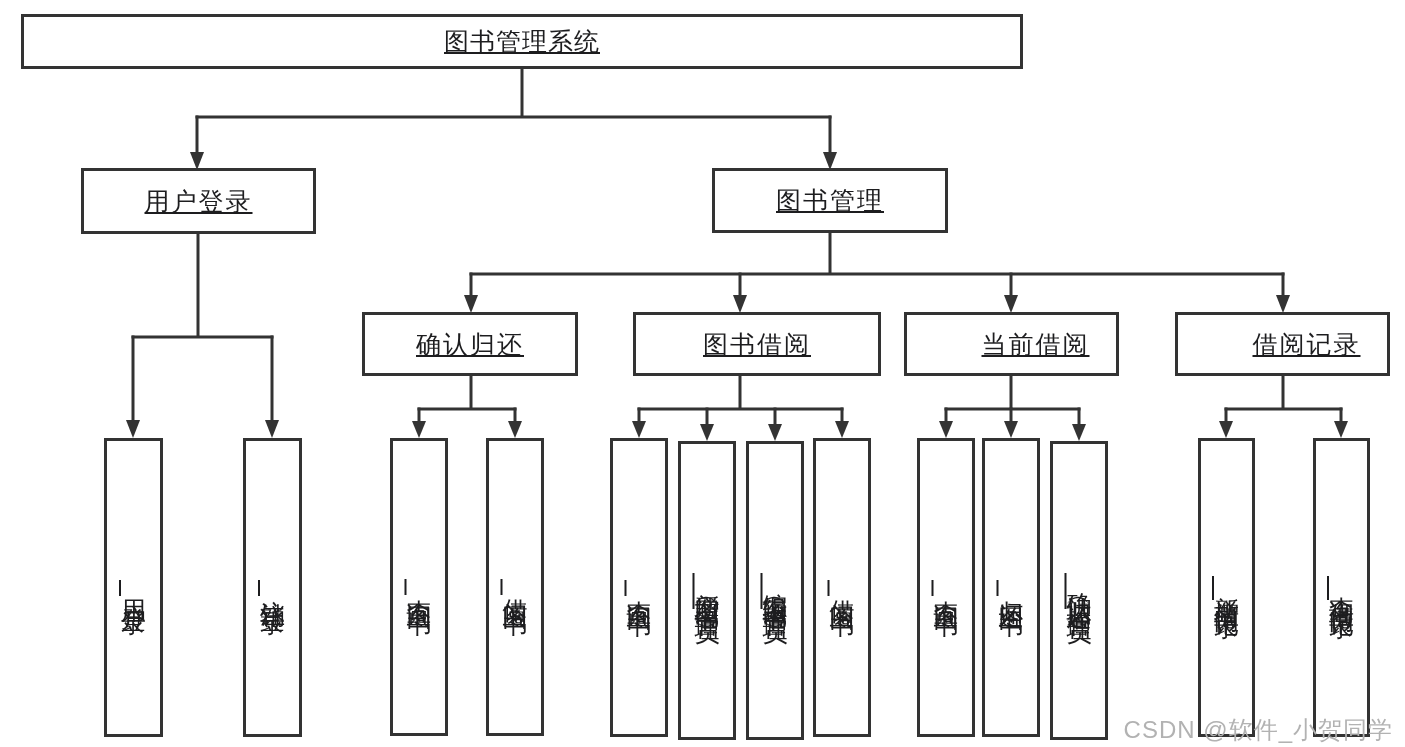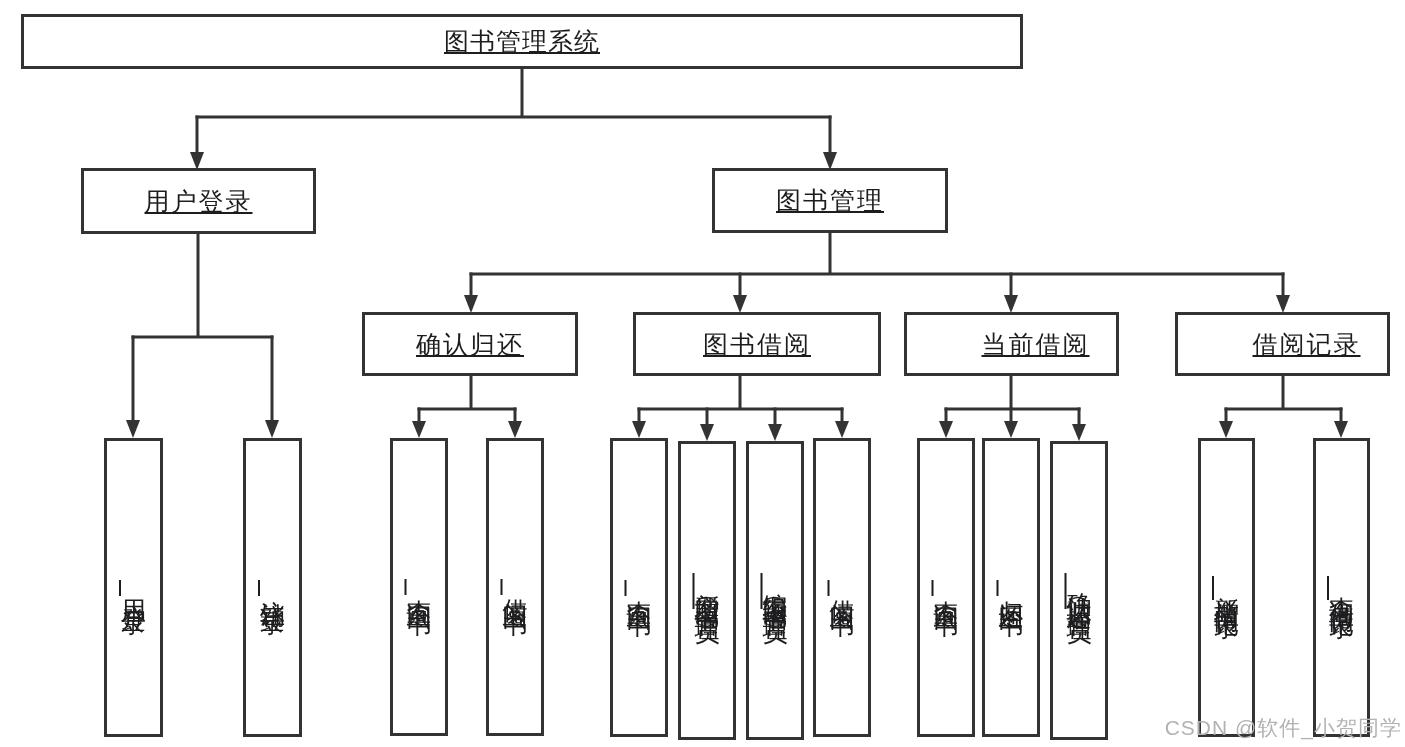--- a/index.html
+++ b/index.html
@@ -42,24 +42,24 @@
     letter-spacing: 1px;
   }
   .node.v .lbl {
     writing-mode: vertical-rl;
     text-orientation: mixed;
     letter-spacing: 4px;
     line-height: 1;
   }
   .watermark {
     position: absolute;
-    right: 3px;
+    right: 12px;
     top: 714px;
     z-index: 3;
-    font-size: 21px;
+    font-size: 24px;
     color: #b2b2b2;
     letter-spacing: 1px;
     white-space: nowrap;
   }
 </style>
 </head>
 <body>
 
 <div class="stage">
 

